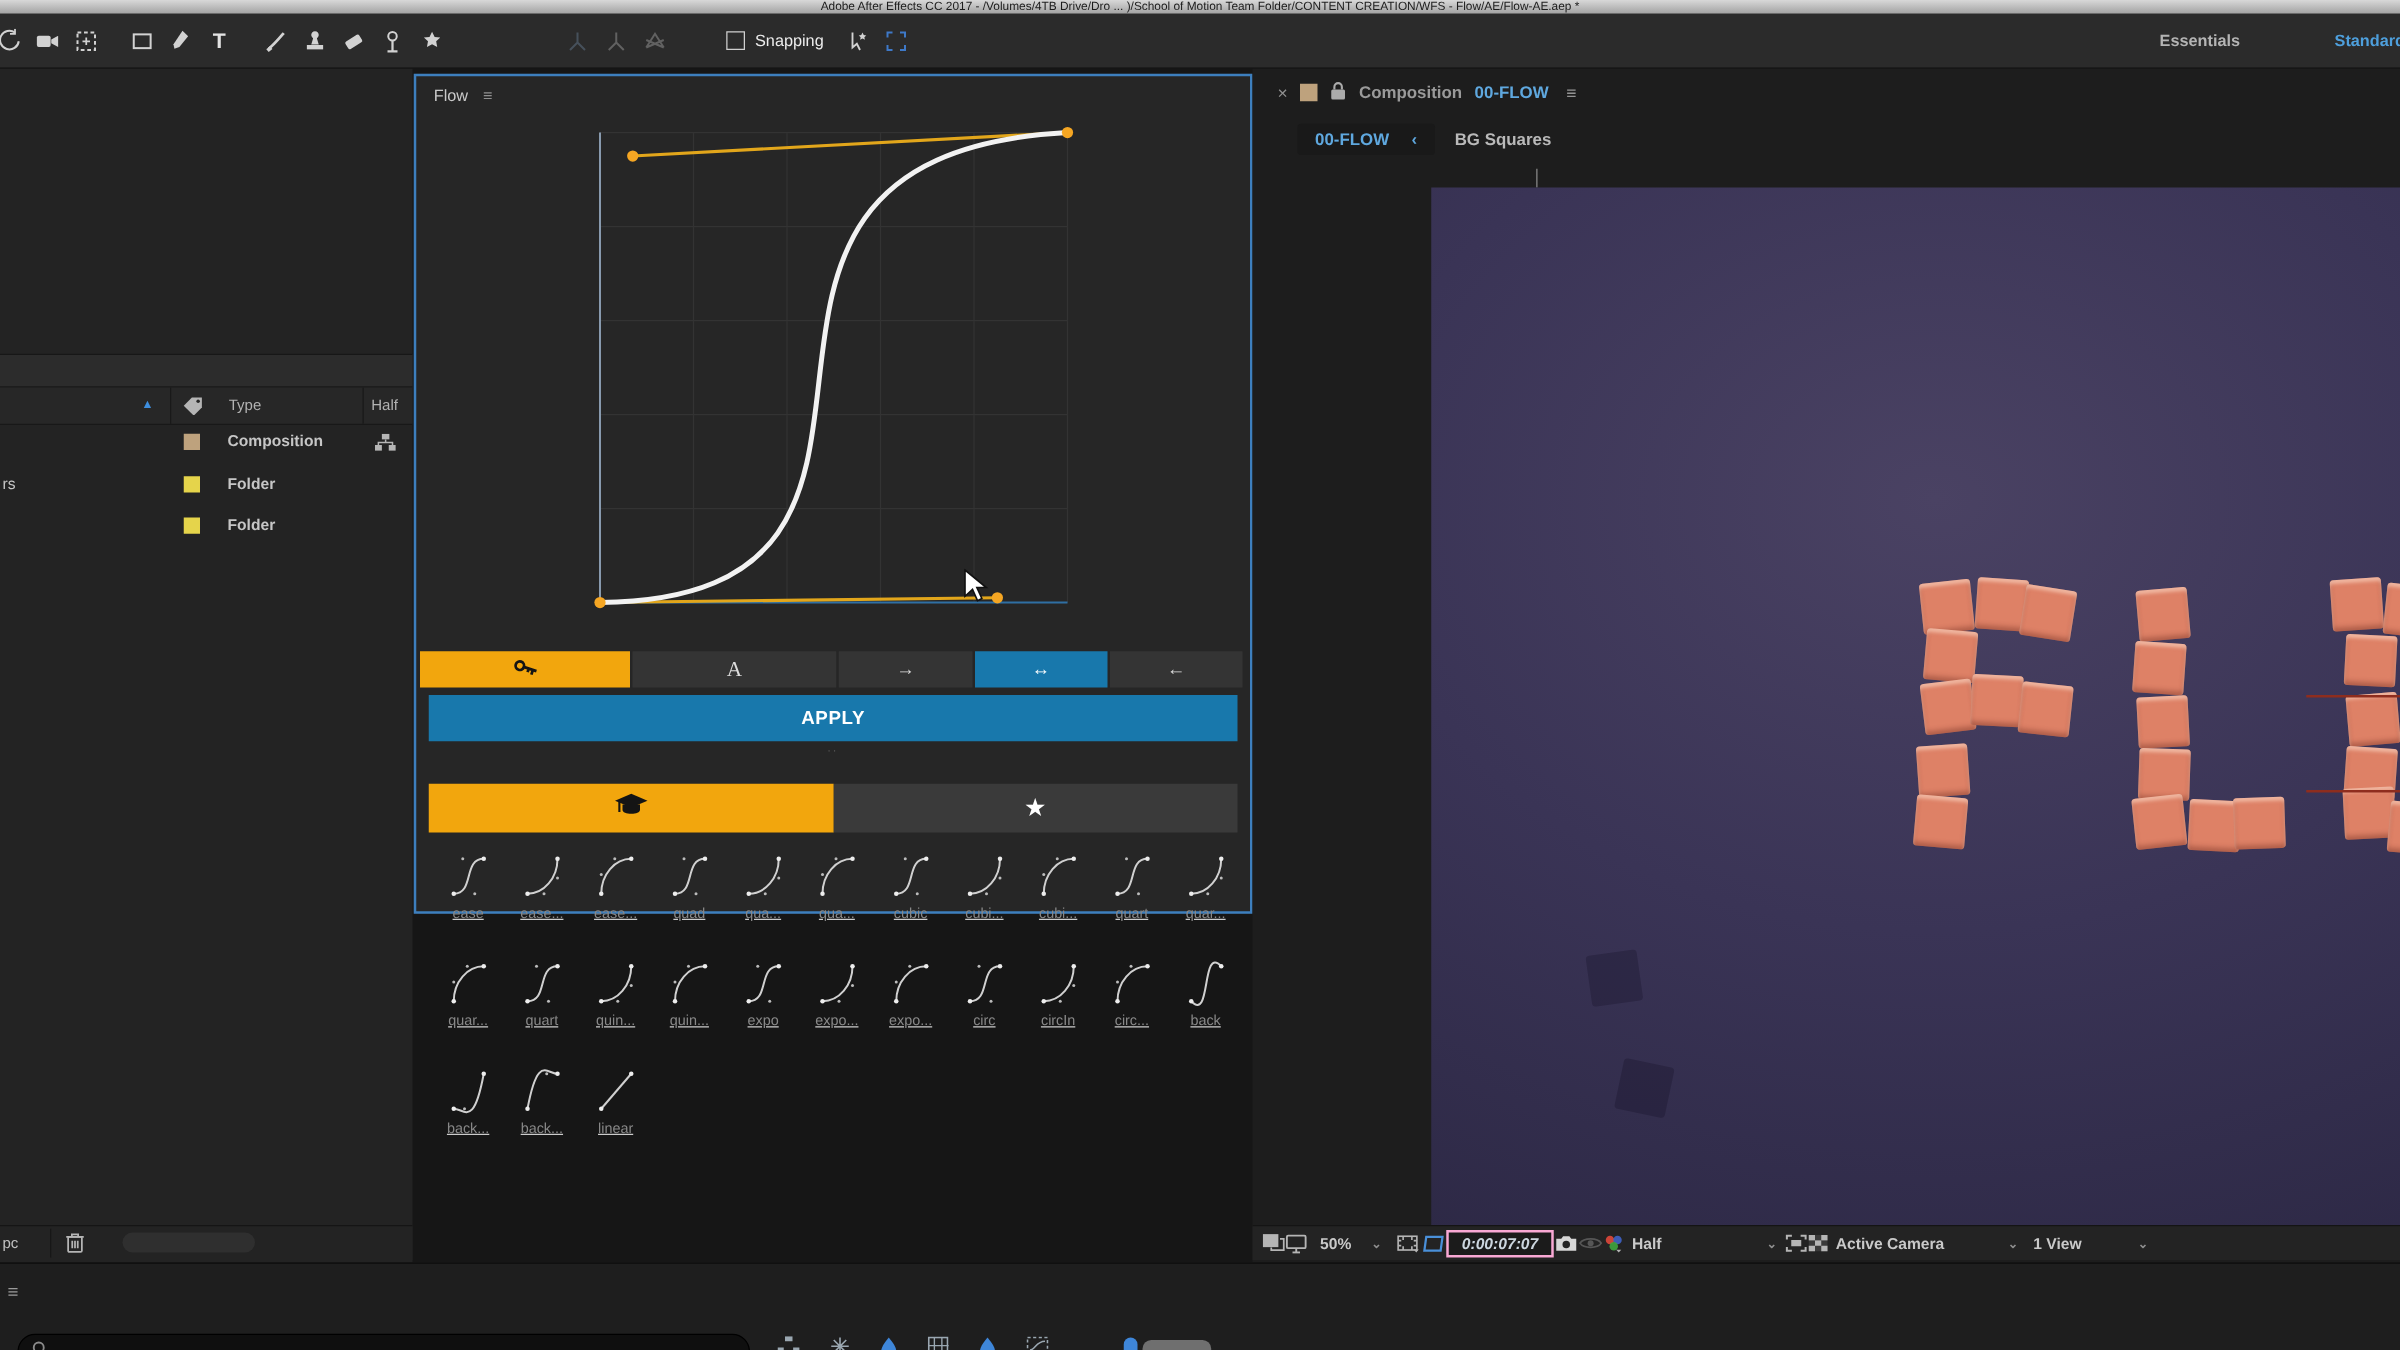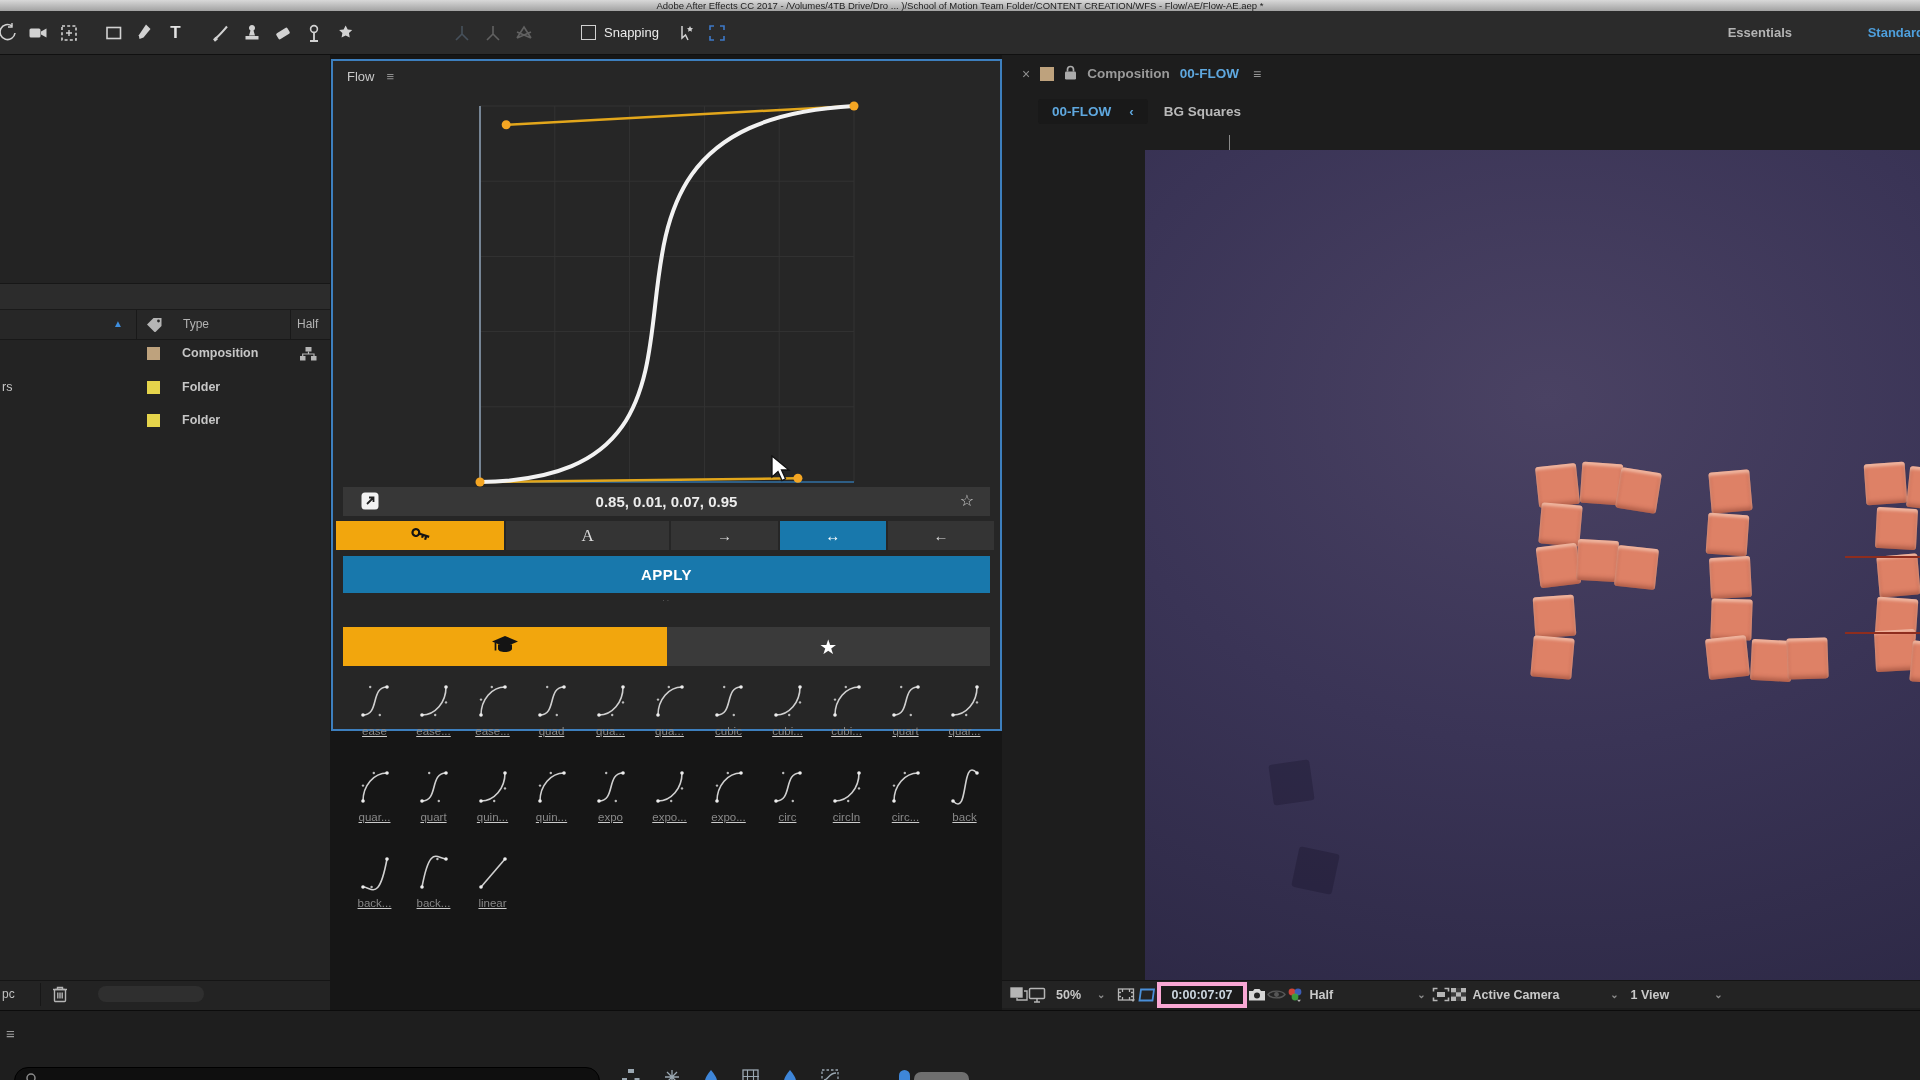--- a/index.html
+++ b/index.html
@@ -105,22 +105,22 @@
   .square{position:absolute;width:41px;height:41px;border-radius:3px;
     box-shadow:inset 0 3px 3px rgba(255,226,207,.55), inset 0 -3px 4px rgba(90,30,20,.35);}
   .square.ghost{box-shadow:none;}
   .redline{position:absolute;height:2px;left:700px;width:75px;}
   .comp-bottom{position:absolute;left:0;right:0;top:925px;height:27px;background:#232323;
     border-top:1px solid #141414;display:flex;align-items:center;padding-left:8px;
     font-size:12.5px;color:#c9c9c9;}
   .cb-icon{display:flex;align-items:center;justify-content:center;flex:none;}
   .cb-dd{display:flex;align-items:center;gap:16px;padding:2px 6px;flex:none;font-weight:bold;}
   .chev{color:#8f8f8f;font-size:10px;}
-  .cb-tc{background:#1b1b1b;border:4px solid #f9a8d4;padding:2px 10px;color:#ccd6df;
-    font-weight:bold;flex:none;}
+  .cb-tc{background:#1b1b1b;border:2px solid #f9a8d4;padding:2px 10px;color:#ccd6df;
+    font-weight:bold;flex:none;font-style:italic;}
 
   
   .timeline{position:absolute;left:0;right:0;top:1010px;height:70px;background:#1e1e1e;
     border-top:1px solid #0c0c0c;}
   .tl-menu{position:absolute;left:6px;top:14px;color:#9a9a9a;font-size:15px;}
   .tl-search{position:absolute;left:14px;top:56px;width:574px;height:28px;background:#0f0f0f;
     border:1px solid #000;border-radius:14px;display:flex;align-items:flex-start;padding:4px 0 0 10px;}
   .tl-icons{position:absolute;left:622px;top:58px;display:flex;gap:24px;align-items:flex-start;}
   .tl-playhead{position:absolute;left:899px;top:59px;width:11px;height:18px;background:#3E86D9;
     border-radius:6px 6px 2px 2px;}
@@ -308,30 +308,20 @@
       <line class="axish" x1="147" y1="388" x2="521" y2="388"></line>
       <line class="handleline" x1="147" y1="388" x2="464.9" y2="384.24"></line>
       <line class="handleline" x1="521" y1="12" x2="173.18" y2="30.80000000000001"></line>
       <path class="curveline" d="M 147 388 C 464.9 384.24, 173.18 30.80000000000001, 521 12"></path>
       <circle class="dot" cx="147" cy="388" r="4.5"></circle>
       <circle class="dot" cx="464.9" cy="384.24" r="4.5"></circle>
       <circle class="dot" cx="173.18" cy="30.80000000000001" r="4.5"></circle>
       <circle class="dot" cx="521" cy="12" r="4.5"></circle>
     </svg>
 
-  <div class="value-bar">
-    <span class="vb-expand">
-      <svg width="18" height="18" viewBox="0 0 18 18">
-          <rect x="0.5" y="0.5" width="17" height="17" rx="3.5" fill="#f2f2f2"></rect>
-          <path d="M6 12 L12 6 M8 5.5 H12.5 V10" stroke="#222" stroke-width="1.8" fill="none"></path>
-        </svg>
-    </span>
-    <span class="vb-text">0.85, 0.01, 0.07, 0.95</span>
-    <span class="vb-star">☆</span>
-  </div>
 
   <div class="btn-row">
     <div class="fbtn key accent-orange" style="background: rgb(242, 166, 13);">
       <svg width="22" height="16" viewBox="0 0 22 16" style="transform:rotate(18deg)">
           <circle cx="6" cy="6" r="3.4" fill="none" stroke="#141414" stroke-width="2.2"></circle>
           <path d="M9.2 6 H20 M17 6 v4 M13.5 6 v3" stroke="#141414" stroke-width="2.2" fill="none"></path>
         </svg>
     </div>
     <div class="fbtn a">A</div>
     <div class="fbtn">→</div>

